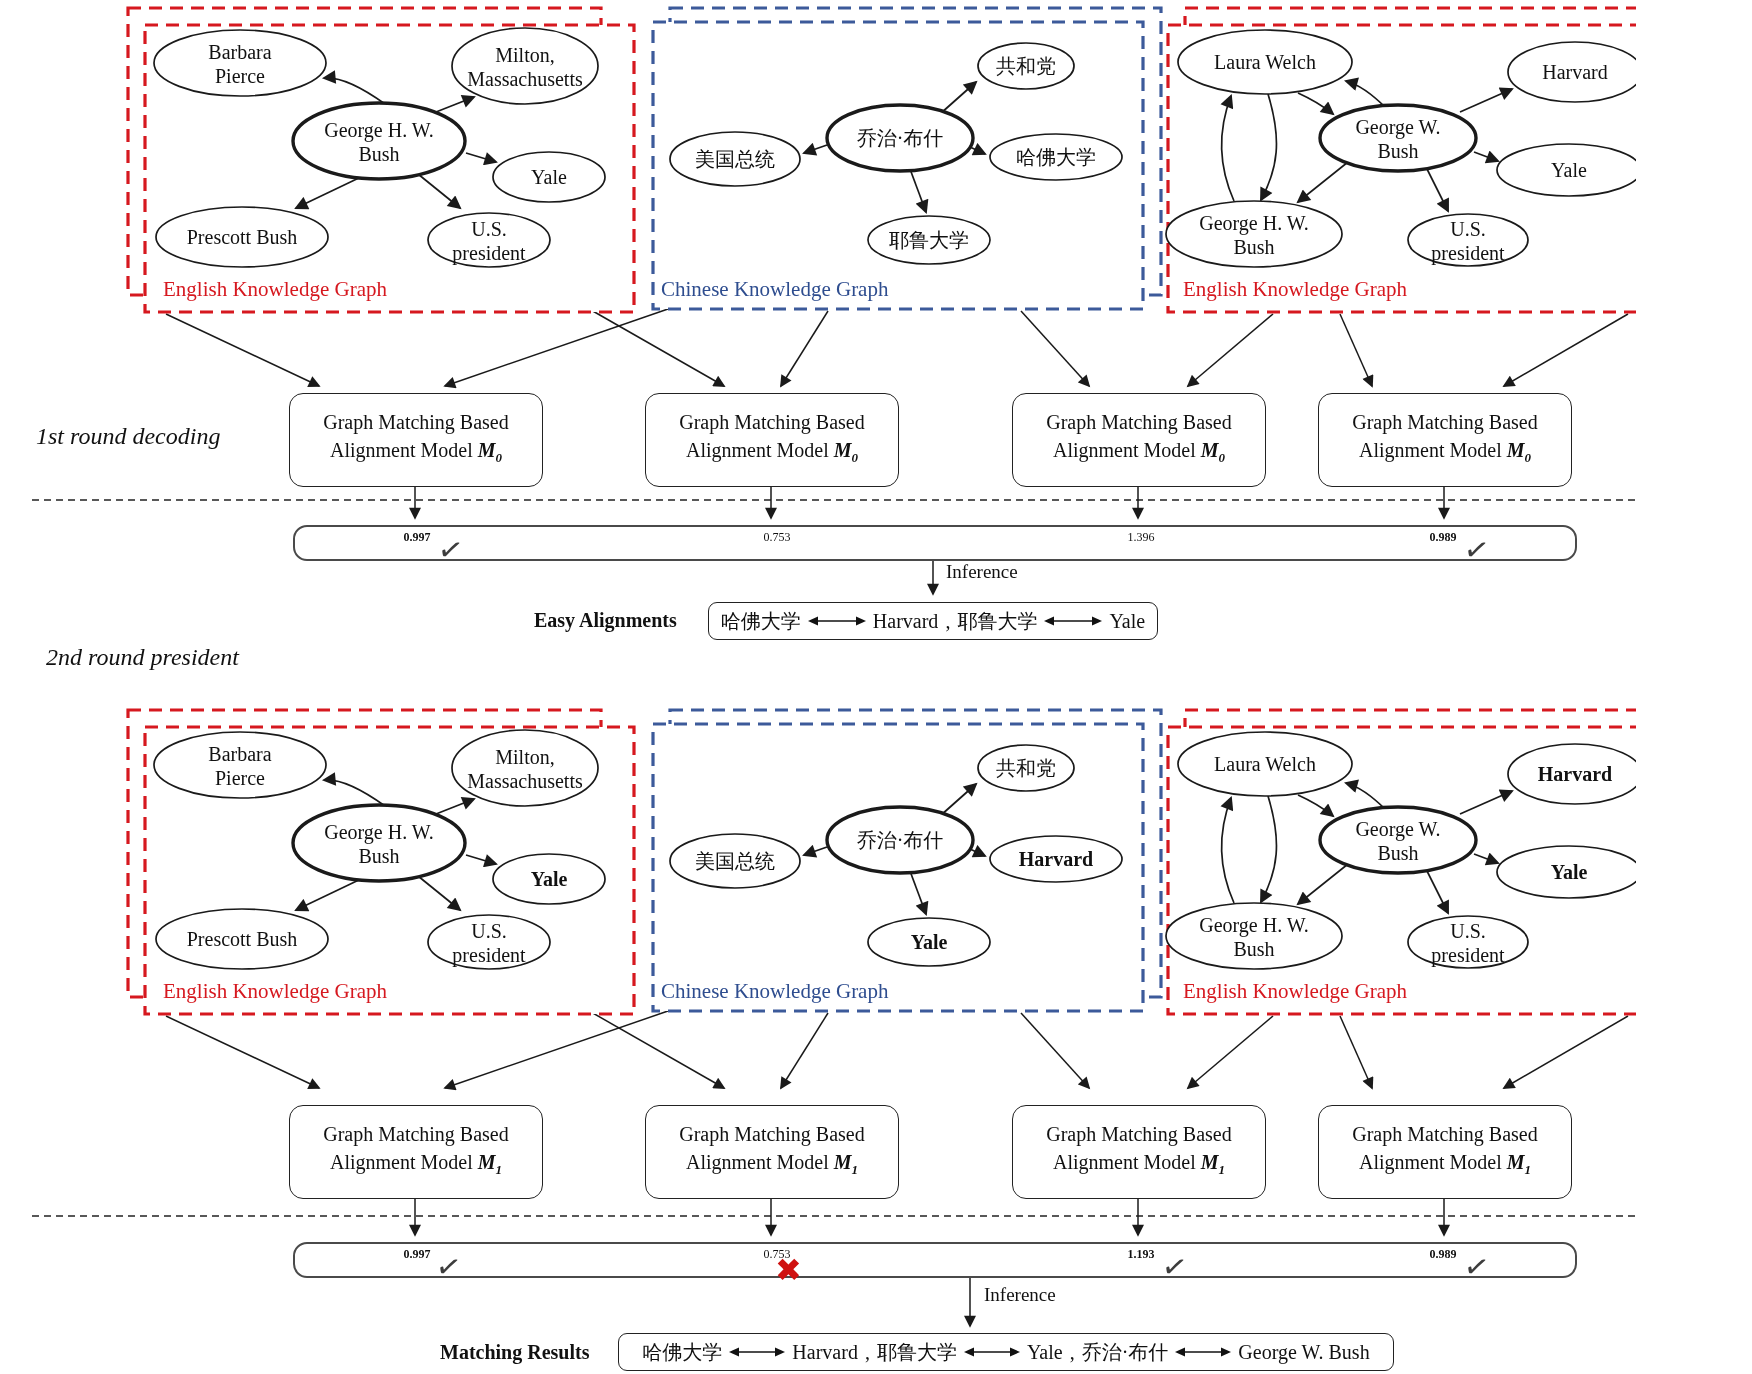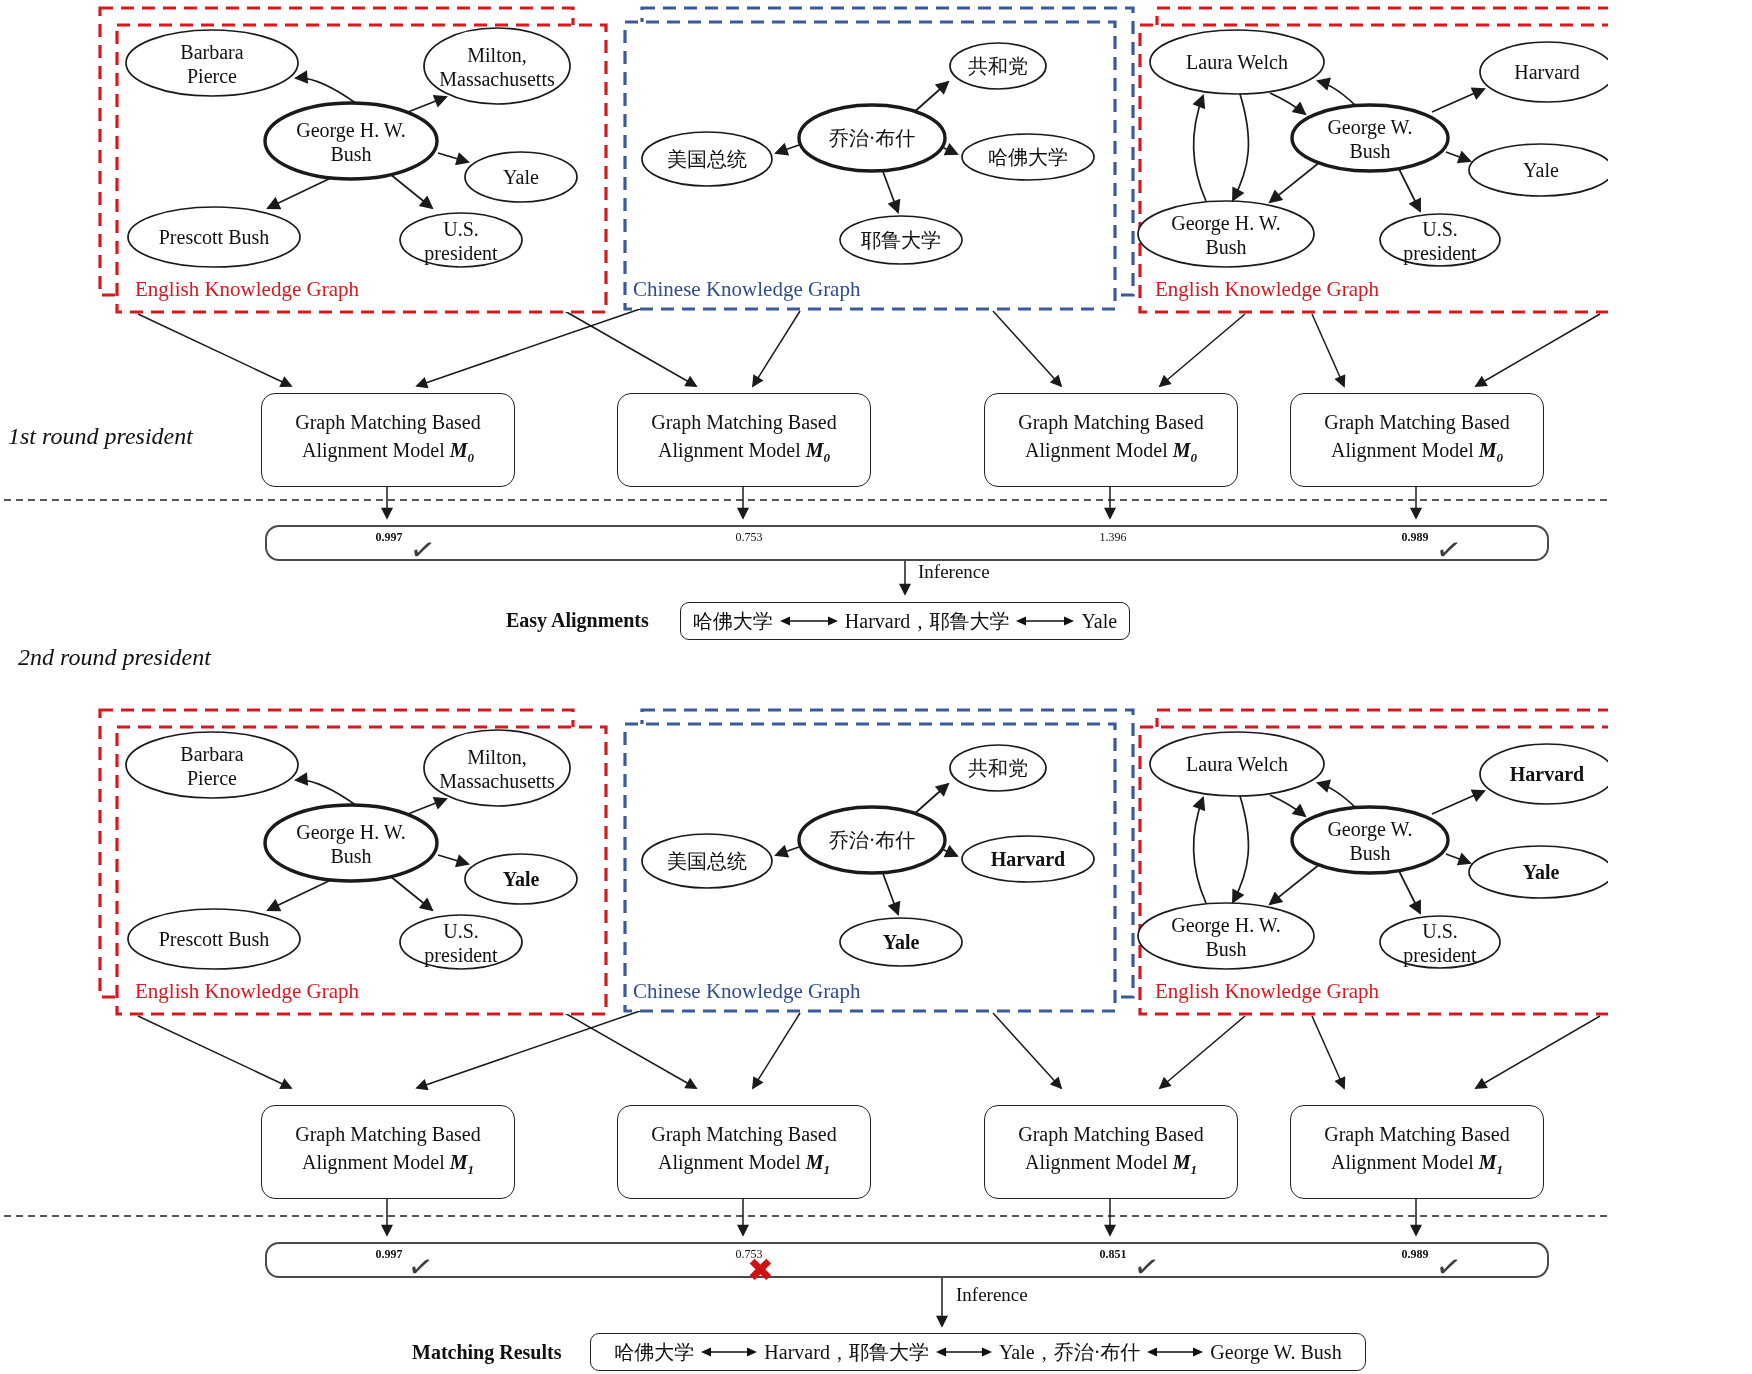--- a/index.html
+++ b/index.html
@@ -1,17 +1,17 @@
 <!DOCTYPE html>
 <html><head>
 <meta charset="utf-8">
 <style>
   html,body{margin:0;padding:0;background:#ffffff;}
   #page{position:relative;width:1608px;height:1374px;background:#fff;overflow:hidden;
-        font-family:"Liberation Serif","DejaVu Serif",serif;color:#111;}
+        font-family:"Liberation Serif","DejaVu Serif",serif;color:#111;margin-left:28px;}
   #kg-svg{position:absolute;left:0;top:0;}
 
   
   .kgframe{fill:none;stroke-width:3.2;stroke-dasharray:13 8;}
   .kgfront{fill:#ffffff;}
   .kglabel{font-family:"Liberation Serif","DejaVu Serif",serif;font-size:21px;}
   .edge{fill:none;stroke:#1a1a1a;stroke-width:1.7;}
   .flow{fill:none;stroke:#1a1a1a;stroke-width:1.5;}
   .sep{stroke:#222;stroke-width:1.6;stroke-dasharray:7 5;fill:none;}
   .node{fill:#ffffff;stroke:#1a1a1a;stroke-width:1.7;}
@@ -215,21 +215,21 @@
         <ellipse cx="1541" cy="170" rx="72" ry="26" class="node"></ellipse>
         <text x="1541" class="ntext em" fill="#e01222"><tspan x="1541" y="177">Yale</tspan></text>
         <ellipse cx="1226" cy="234" rx="88" ry="33" class="node"></ellipse>
         <text x="1226" class="ntext"><tspan x="1226" y="230">George H. W.</tspan><tspan x="1226" y="254">Bush</tspan></text>
         <ellipse cx="1440" cy="240" rx="60" ry="26" class="node"></ellipse>
         <text x="1440" class="ntext"><tspan x="1440" y="236">U.S.</tspan><tspan x="1440" y="260">president</tspan></text>
         <text x="1155" y="296" class="kglabel" fill="#d6181f">English Knowledge Graph</text>
       </g>
     </svg>
 
-  <div class="abs roundlabel" style="left:8px;top:423px">1st round president</div>
+  <div class="abs roundlabel" style="left:8px;top:423px">1st round decoding</div>
   <div class="abs roundlabel" style="left:18px;top:644px">2nd round president</div>
 
   <div class="abs mbox" style="left:261px;top:393px">
     <div>Graph Matching Based</div>
     <div><span>Alignment Model</span><i class="mv">M</i><sub class="ms">0</sub></div>
   </div>
   <div class="abs mbox" style="left:617px;top:393px">
     <div>Graph Matching Based</div>
     <div><span>Alignment Model</span><i class="mv">M</i><sub class="ms">0</sub></div>
   </div>
@@ -284,21 +284,21 @@
     <div><span>Alignment Model</span><i class="mv">M</i><sub class="ms">1</sub></div>
   </div>
   <div class="abs mbox" style="left:1290px;top:1105px">
     <div>Graph Matching Based</div>
     <div><span>Alignment Model</span><i class="mv">M</i><sub class="ms">1</sub></div>
   </div>
 
   <div class="abs bar" style="left:265px;top:1242px">
     <span class="score b" style="left:122px">0.997</span>
     <span class="score" style="left:482px">0.753</span>
-    <span class="score b" style="left:846px">0.851</span>
+    <span class="score b" style="left:846px">1.193</span>
     <span class="score b" style="left:1148px">0.989</span>
   </div>
   <div class="abs check" style="left:408px;top:1252px">✓</div>
   <div class="abs cross" style="left:747px;top:1254px">✖</div>
   <div class="abs check" style="left:1134px;top:1252px">✓</div>
   <div class="abs check" style="left:1436px;top:1252px">✓</div>
 
   <div class="abs inf" style="left:956px;top:1284px">Inference</div>
   <div class="abs blabel" style="left:412px;top:1341px">Matching Results</div>
   <div class="abs alignbox" style="left:590px;top:1333px;width:776px;height:38px">

